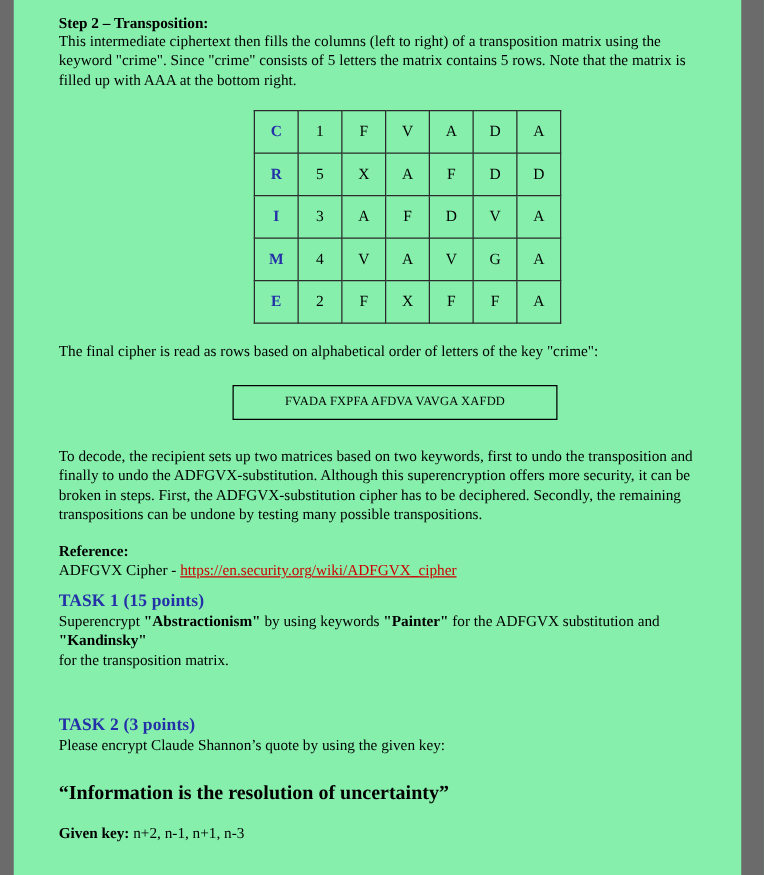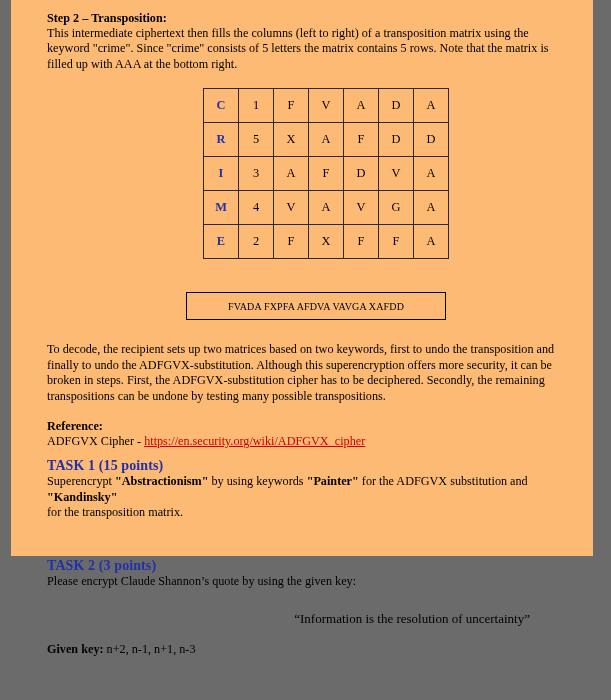--- a/index.html
+++ b/index.html
@@ -11,22 +11,22 @@
     width: 611px;
     height: 700px;
     overflow: hidden;
     font-family: "Liberation Serif", "DejaVu Serif", serif;
   }
   #page {
     position: absolute;
     left: 11px;
     top: 0;
     width: 582px;
-    height: 556px;
-    background: #fdba74;
+    height: 700px;
+    background: #86efac;
     box-sizing: border-box;
   }
   #content {
     position: absolute;
     left: 36px;
     top: 11px;
     width: 513px;
   }
   p, div.para {
     margin: 0;
@@ -88,23 +88,23 @@
     font-size: 10px;
     letter-spacing: 0.15px;
   }
 
   a.ref-link, .ref-link {
     color: #cc0000;
     text-decoration: underline;
     font-size: 12.2px;
   }
   .quote-line {
-    font-weight: normal;
-    font-size: 13px;
-    text-align: right;
+    font-weight: bold;
+    font-size: 16px;
+    text-align: left;
     padding-right: 30px;
   }
 </style>
 </head>
 <body>
 
 <div id="page">
   <div id="content">
 
     <div class="heading">Step 2 – Transposition:</div>
@@ -156,20 +156,21 @@
             <td>X</td>
             <td>F</td>
             <td>F</td>
             <td>A</td>
           </tr>
         </tbody>
       </table>
     </div>
 
     <div class="spacer-md"></div>
+    <div class="para">The final cipher is read as rows based on alphabetical order of letters of the key "crime":</div>
 
     <div id="cipher-box">
       <span>FVADA FXPFA AFDVA VAVGA XAFDD</span>
     </div>
 
     <div class="spacer-lg"></div>
     <div class="para">To decode, the recipient sets up two matrices based on two keywords, first to undo the transposition and finally to undo the ADFGVX-substitution. Although this superencryption offers more security, it can be broken in steps. First, the ADFGVX-substitution cipher has to be deciphered. Secondly, the remaining transpositions can be undone by testing many possible transpositions.</div>
 
     <div class="spacer-md"></div>
     <div class="heading">Reference:</div>

